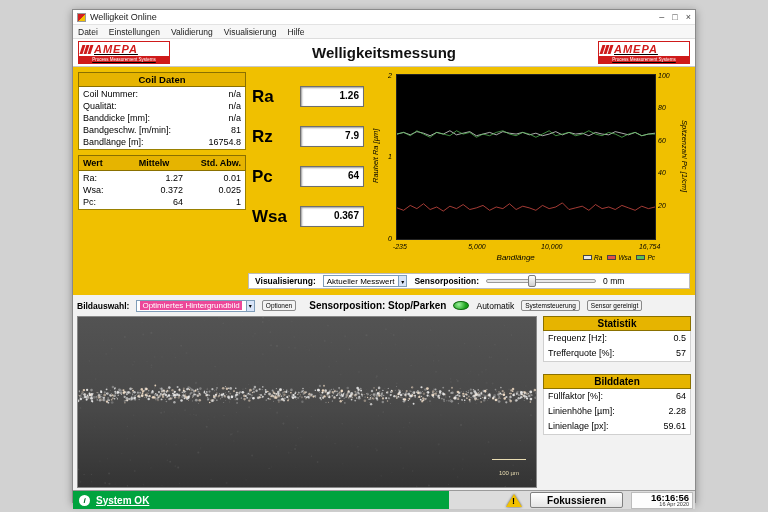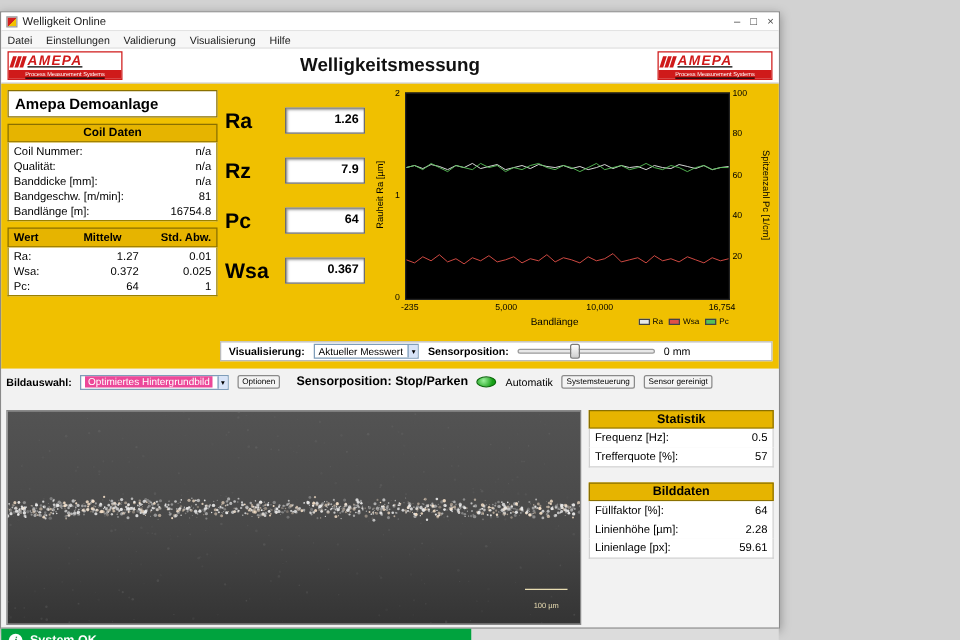--- a/index.html
+++ b/index.html
@@ -1,18 +1,18 @@
 <!DOCTYPE html>
 <html><head>
 <meta charset="utf-8">
 <style>
   * { margin:0; padding:0; box-sizing:border-box; }
   html,body { width:768px; height:512px; }
   body { font-family:"Liberation Sans", sans-serif; background:#d2d2d2; overflow:hidden; }
-  .desktop { width:768px; height:512px; display:flex; align-items:center; justify-content:flex-start; }
+  .desktop { width:768px; height:512px; display:flex; align-items:center; justify-content:center; }
   .window { width:624px; height:494px; background:#f0f0f0; border:1px solid #8a8a8a; box-shadow:0 2px 8px rgba(0,0,0,.35); display:flex; flex-direction:column; }
 
   
   .titlebar { height:15px; background:#ffffff; display:flex; align-items:center; padding:0 4px; border-bottom:1px solid #e3e3e3; flex:0 0 auto; }
   .app-icon { width:9px; height:9px; background:linear-gradient(135deg,#d21f1f 0 55%,#f2c100 55%); border:1px solid #999; margin-right:4px; }
   .tb-title { font-size:9px; color:#222; flex:1; }
   .win-controls { display:flex; gap:8px; font-size:9px; color:#444; }
   .win-controls span { cursor:default; line-height:9px; }
 
   
@@ -44,21 +44,21 @@
   .wc1 { width:42px; } .wc2 { width:58px; text-align:right; } .wc3 { flex:1; text-align:right; }
   .wert-head .wc2 { text-align:center; }
 
   
   .readouts { width:112px; flex:0 0 auto; margin-left:6px; padding-top:14px; }
   .readout { display:flex; justify-content:space-between; align-items:center; margin-bottom:19px; }
   .readout-label { font-size:17px; font-weight:bold; color:#000; }
   .readout-value { width:64px; height:21px; background:#fff; border:1px solid #6e6e6e; box-shadow:inset 1px 1px 2px rgba(0,0,0,.4); font-size:10px; font-weight:600; text-align:right; padding:3px 4px 0 0; color:#000; }
 
   
-  .chart { flex:1; position:relative; margin-left:6px; height:198px; }
+  .chart { flex:1; position:relative; margin-left:6px; height:198px;font-style:italic; }
   .plot { position:absolute; left:26px; right:34px; top:2px; bottom:30px; background:#000; border:1px solid #222; }
   .plot svg { width:100%; height:100%; display:block; }
   .tick { position:absolute; font-size:7px; color:#000; white-space:nowrap; }
   .tl2 { left:-5px; top:-3px; transform:translateX(-100%); }
   .tl1 { left:-5px; top:calc(50% - 4px); transform:translateX(-100%); }
   .tl0 { left:-5px; bottom:-3px; transform:translateX(-100%); }
   .tr100 { left:calc(100% + 3px); top:-3px; }
   .tr80 { left:calc(100% + 3px); top:calc(20% - 4px); }
   .tr60 { left:calc(100% + 3px); top:calc(40% - 4px); }
   .tr40 { left:calc(100% + 3px); top:calc(60% - 4px); }
@@ -82,21 +82,21 @@
   .combo-arrow { background:#d8e4f8; border-left:1px solid #7f9db9; font-size:6px; padding:0 2px; height:100%; display:flex; align-items:center; }
   .combo-sel { background:#ec4899; color:#fff; padding:0 2px; }
   .slider { position:relative; width:110px; height:4px; background:#e8e8e8; border:1px solid #9a9a9a; border-radius:2px; }
   .slider-thumb { position:absolute; left:38%; top:-5px; width:8px; height:12px; background:linear-gradient(#fdfdfd,#cfcfcf); border:1px solid #7b7b7b; border-radius:2px; }
 
   
   .lower { flex:1; background:#f2f2f2; padding:2px 4px; display:flex; flex-direction:column; }
   .img-controls { height:17px; display:flex; align-items:center; gap:7px; font-size:8.5px; flex:0 0 auto; color:#000; }
   .mini-btn { background:#f3f3f3; border:1px solid #8a8a8a; border-radius:2px; font-size:6.5px; padding:1px 3px; color:#000; }
   .led { width:16px; height:9px; border-radius:50%; background:radial-gradient(circle at 35% 35%, #9bf09b, #18a018 70%); border:1px solid #0c6a0c; }
-  .lower-body { flex:1; display:flex; margin-top:14px; }
+  .lower-body { flex:1; display:flex; margin-top:2px; }
   .camera { flex:1; position:relative; background:linear-gradient(180deg,#535353 0%,#484848 55%,#343434 100%); border:1px solid #888; overflow:hidden; }
   .camera svg { width:100%; height:100%; display:block; }
   .scalebar { position:absolute; right:10px; bottom:8px; text-align:center; }
   .scalebar-line { width:34px; height:0; border-top:1px solid #e9ddb2; margin-bottom:1px; }
   .scalebar span { font-size:6px; color:#e9ddb2; }
 
   .stats-col { width:148px; flex:0 0 auto; margin-left:6px; font-size:9px; }
   .side-panel .panel-head { font-size:10px; }
   .side-kv { display:flex; justify-content:space-between; background:#fff; line-height:15px; padding:0 4px; border-left:1px solid #d0d0d0; border-right:1px solid #d0d0d0; color:#000; }
   .side-kv:last-child { border-bottom:1px solid #d0d0d0; }
@@ -162,21 +162,20 @@
           <span class="logo-brand">AMEPA</span>
         </div>
         <div class="logo-sub">Process Measurement Systems</div>
       </div>
     </div>
 
     <div class="main-yellow">
       <div class="main-top">
 
         <div class="left-col">
-          <div class="plant-box">Amepa Demoanlage</div>
 
           <div>
             <div class="panel-head">Coil Daten</div>
             <div class="kv-panel">
               <div class="kv-row">
                   <span>Coil Nummer:</span>
                   <span>n/a</span>
                 </div>
               <div class="kv-row">
                   <span>Qualität:</span>
@@ -1871,16 +1870,24 @@
           </div>
         </div>
       </div>
     </div>
 
     <div class="statusbar">
       <div class="status-green">
         <span class="info-icon">i</span>
         <span class="status-text">System OK</span>
       </div>
+      <div class="status-rest">
+        <span class="warn"></span>
+        <button class="focus-btn">Fokussieren</button>
+        <div class="time-box">
+          <div class="time-big">16:16:56</div>
+          <div class="time-date">16 Apr 2020</div>
+        </div>
+      </div>
     </div>
 
   </div>
 </div>
 
 </body></html>

